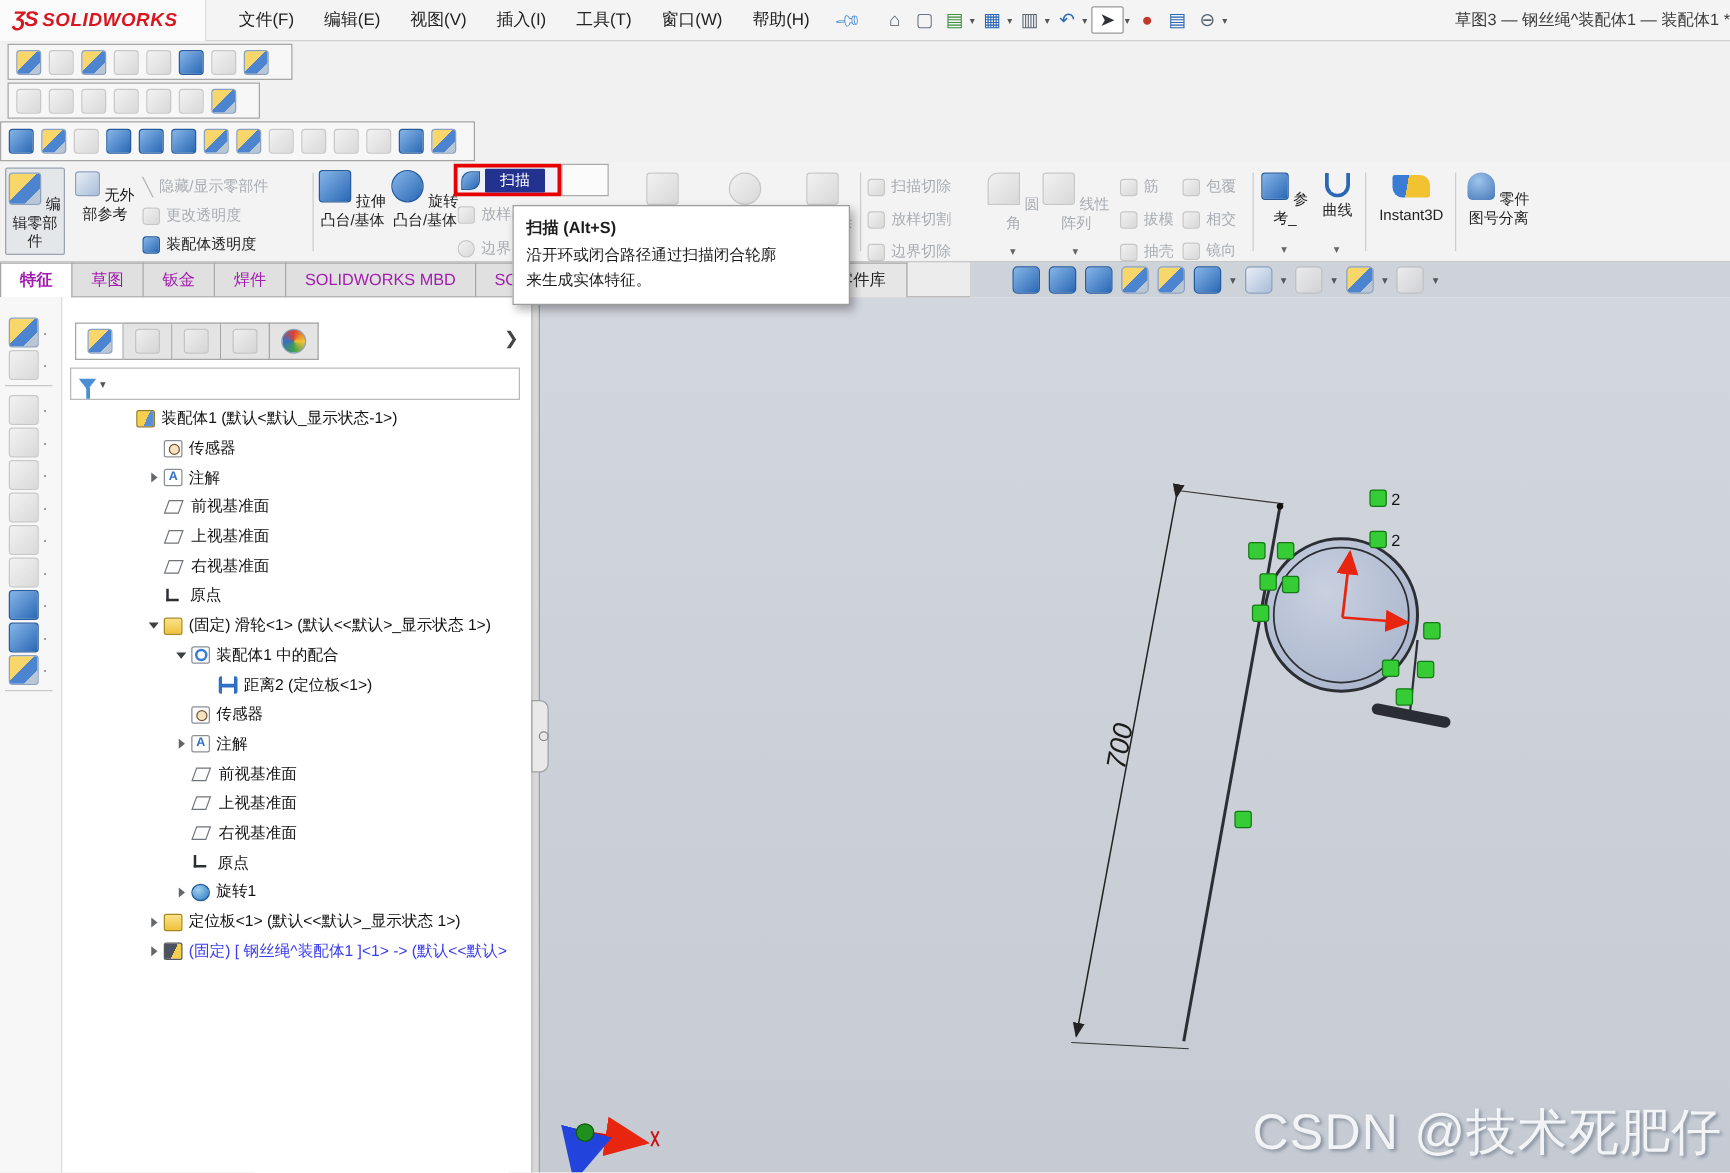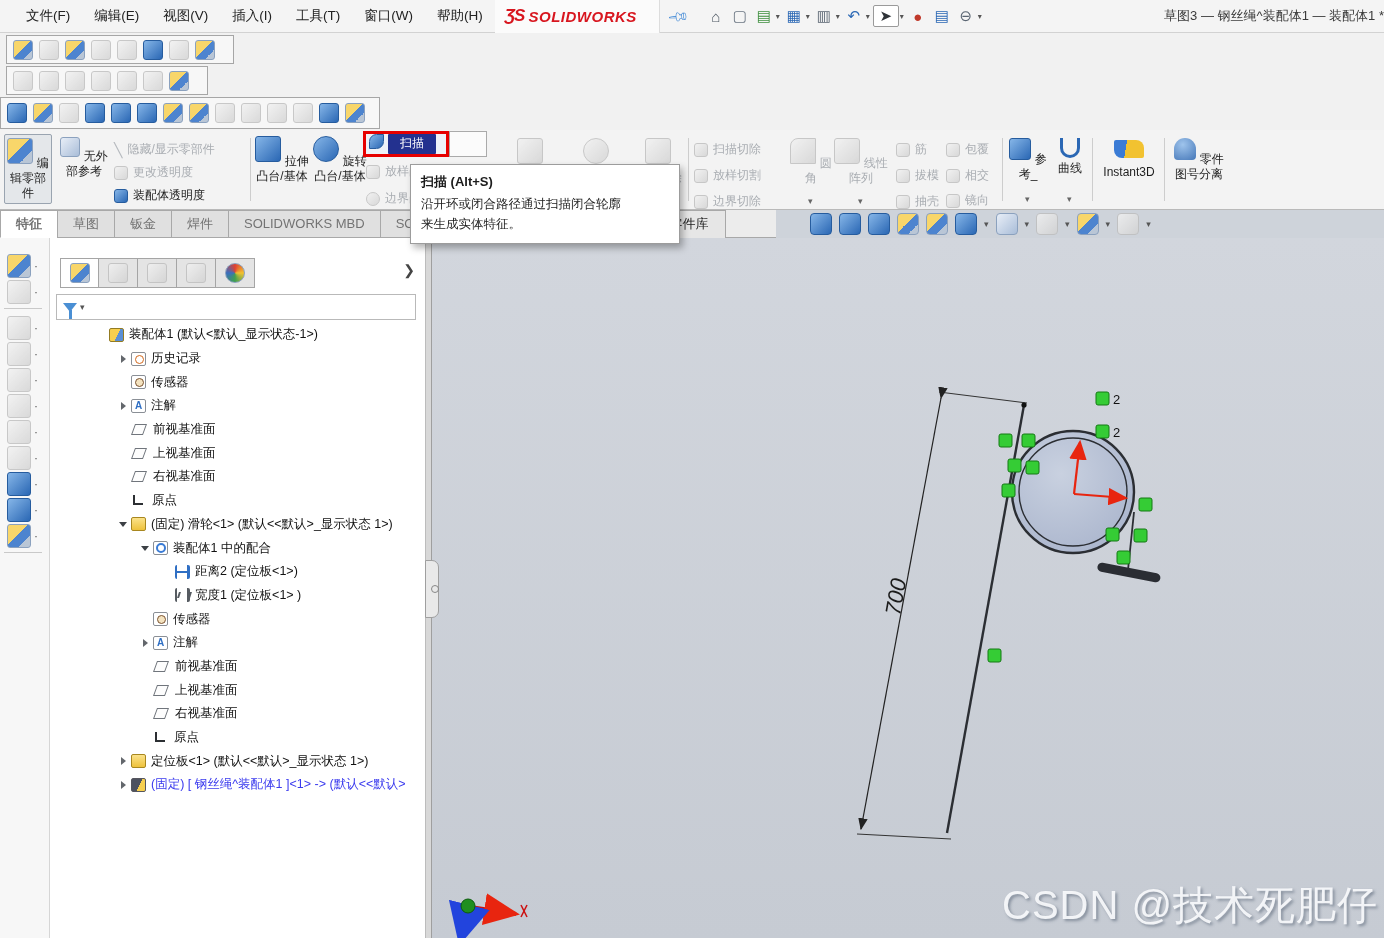--- a/index.html
+++ b/index.html
@@ -29,31 +29,31 @@
   
   #ribbon{left:0;top:130px;width:1384px;height:80px;background:#f3f3f3;border-bottom:1px solid #b9b9b9}
   .vsep{position:absolute;top:8px;bottom:8px;width:1px;background:#cdcdcd}
   .rbtn{position:absolute;text-align:center;font-size:12px;color:#1f1f1f;line-height:1.25}
   .rbtn .big{width:26px;height:26px;margin:0 auto 3px}
   .rbtn.pressed{background:#e4e7ea;border:1px solid #9aa4b0;border-radius:2px;padding-top:3px}
   .rrow{display:flex;align-items:center;gap:5px;height:23px;font-size:12px;white-space:nowrap}
   .mini{width:14px;height:14px}
   .dimtx{color:#a9adb2}
   .dot{position:absolute;font-size:9px;color:#666}
-  #sweep-box{left:363px;top:1px;width:86px;height:26px;border:3px solid #e60000;background:#eef2f8;display:flex;gap:4px;padding:0 3px;z-index:5}
+  #sweep-box{left:363px;top:1px;width:86px;height:26px;border:3px solid #e60000;background:#eef2f8;display:flex;align-items:center;gap:4px;padding:0 3px;z-index:5}
   #sweep-label{background:#23318f;color:#fff;font-size:12px;padding:1px 12px;border-radius:1px;white-space:nowrap}
   #sweep-empty{left:449px;top:1px;width:38px;height:26px;border:1px solid #aaa;background:#fbfbfb}
   .clip1{overflow:hidden;white-space:nowrap;display:inline-block}
   
   #tooltip{left:410px;top:164px;width:270px;height:80px;background:#fff;border:1px solid #9c9c9c;
     box-shadow:3px 4px 7px rgba(0,0,0,.3);padding:7px 10px;z-index:40;font-size:12.5px;color:#1c1c1c;line-height:1.55}
   #tooltip .tt{font-weight:bold;font-size:13px;margin-bottom:3px}
   
   #tabstrip{left:0;top:210px;width:776px;height:28px;background:#ececec;border-bottom:1px solid #a8a8a8;display:flex}
-  .ctab{height:28px;line-height:26px;padding:0 15px;font-size:13px;color:#737373;background:#e0e0e0;
+  .ctab{height:28px;line-height:26px;padding:0 15px;font-size:13px;color:#a21caf;background:#e0e0e0;
     border:1px solid #a8a8a8;border-right:none;border-bottom:1px solid #a8a8a8;white-space:nowrap}
   .ctab.active{background:#fff;border-bottom:1px solid #fff;font-weight:bold}
   .ctab:last-child{border-right:1px solid #a8a8a8}
   #tab-right{left:620px;top:210px;height:28px;line-height:26px;padding:0 16px;font-size:13px;background:#e6e6e6;
     border:1px solid #a8a8a8;border-bottom:none;z-index:2}
   
   #hudstrip{left:776px;top:210px;width:608px;height:28px;background:#ced3da;display:flex;align-items:center;padding-left:34px;gap:7px}
   .hud-dot{color:#555;font-size:9px}
   
   #strip{left:0;top:238px;width:50px;height:700px;background:#f7f7f7;border-right:1px solid #d6d6d6}
@@ -106,33 +106,33 @@
   #split-handle::after{content:"";position:absolute;left:5px;top:24px;width:6px;height:6px;border-radius:50%;border:1px solid #888}
   
   #viewport{left:432px;top:238px;width:952px;height:700px;background:linear-gradient(180deg,#d2d6dd,#c6cbd3)}
   #watermark{left:1002px;top:878px;font-size:40px;font-weight:500;color:rgba(248,250,252,.92);
     text-shadow:2px 2px 3px rgba(125,135,150,.9);letter-spacing:1px;white-space:nowrap;z-index:6}
 </style>
 </head>
 <body>
 
 <div id="menubar" class="abs">
+  <div id="logo">
+    <span class="mark">ƷS</span>
+    <span class="word">SOLIDWORKS</span>
+  </div>
   <div id="menus">
       <span class="menu-item">文件(F)</span>
       <span class="menu-item">编辑(E)</span>
       <span class="menu-item">视图(V)</span>
       <span class="menu-item">插入(I)</span>
       <span class="menu-item">工具(T)</span>
       <span class="menu-item">窗口(W)</span>
       <span class="menu-item">帮助(H)</span>
     </div>
-  <div id="logo">
-    <span class="mark">ƷS</span>
-    <span class="word">SOLIDWORKS</span>
-  </div>
   <div id="pin-icon">📌︎</div>
   <div id="quickbar">
       <span class="qi" style="color: rgb(74, 85, 96);">⌂</span>
       <span class="qi" style="color: rgb(107, 118, 131);">▢</span>
       <span class="qi" style="color: rgb(63, 143, 63);">▤</span>
       <span class="caret">▾</span>
       <span class="qi" style="color: rgb(42, 103, 180);">▦</span>
       <span class="caret">▾</span>
       <span class="qi" style="color: rgb(90, 101, 114);">▥</span>
       <span class="caret">▾</span>
@@ -419,27 +419,20 @@
   <div id="filterbox">
     <span class="funnel"></span>
     <span style="font-size:9px;color:#555">▾</span>
   </div>
   <div id="tree">
       <div class="trow" title="装配体1 (默认&lt;默认_显示状态-1&gt;)" style="padding-left: 44px;">
         <span class="arwrap"></span>
         <span class="ti ti-assembly"></span>
         <span class="lbl">装配体1 (默认&lt;默认_显示状态-1&gt;)</span>
       </div>
-      <div class="trow" title="历史记录" style="padding-left: 66px;">
-        <span class="arwrap">
-          <span class="ar-r"></span>
-        </span>
-        <span class="ti ti-history"></span>
-        <span class="lbl">历史记录</span>
-      </div>
       <div class="trow" title="传感器" style="padding-left: 66px;">
         <span class="arwrap"></span>
         <span class="ti ti-sensors"></span>
         <span class="lbl">传感器</span>
       </div>
       <div class="trow" title="注解" style="padding-left: 66px;">
         <span class="arwrap">
           <span class="ar-r"></span>
         </span>
         <span class="ti ti-annotations"></span>
@@ -477,25 +470,20 @@
           <span class="ar-d"></span>
         </span>
         <span class="ti ti-mate-folder"></span>
         <span class="lbl">装配体1 中的配合</span>
       </div>
       <div class="trow" title="距离2 (定位板&lt;1&gt;)" style="padding-left: 110px;">
         <span class="arwrap"></span>
         <span class="ti ti-distance"></span>
         <span class="lbl">距离2 (定位板&lt;1&gt;)</span>
       </div>
-      <div class="trow" title="宽度1 (定位板&lt;1&gt; )" style="padding-left: 110px;">
-        <span class="arwrap"></span>
-        <span class="ti ti-width"></span>
-        <span class="lbl">宽度1 (定位板&lt;1&gt; )</span>
-      </div>
       <div class="trow" title="传感器" style="padding-left: 88px;">
         <span class="arwrap"></span>
         <span class="ti ti-sensors"></span>
         <span class="lbl">传感器</span>
       </div>
       <div class="trow" title="注解" style="padding-left: 88px;">
         <span class="arwrap">
           <span class="ar-r"></span>
         </span>
         <span class="ti ti-annotations"></span>
@@ -513,20 +501,27 @@
       </div>
       <div class="trow" title="右视基准面" style="padding-left: 88px;">
         <span class="arwrap"></span>
         <span class="ti ti-plane"></span>
         <span class="lbl">右视基准面</span>
       </div>
       <div class="trow" title="原点" style="padding-left: 88px;">
         <span class="arwrap"></span>
         <span class="ti ti-origin"></span>
         <span class="lbl">原点</span>
+      </div>
+      <div class="trow" title="旋转1" style="padding-left: 88px;">
+        <span class="arwrap">
+          <span class="ar-r"></span>
+        </span>
+        <span class="ti ti-revolve"></span>
+        <span class="lbl">旋转1</span>
       </div>
       <div class="trow" title="定位板&lt;1&gt; (默认&lt;&lt;默认&gt;_显示状态 1&gt;)" style="padding-left: 66px;">
         <span class="arwrap">
           <span class="ar-r"></span>
         </span>
         <span class="ti ti-part"></span>
         <span class="lbl">定位板&lt;1&gt; (默认&lt;&lt;默认&gt;_显示状态 1&gt;)</span>
       </div>
       <div class="trow" title="(固定) [ 钢丝绳^装配体1 ]&lt;1&gt; -&gt; (默认&lt;&lt;默认&gt;" style="padding-left: 66px;">
         <span class="arwrap">

